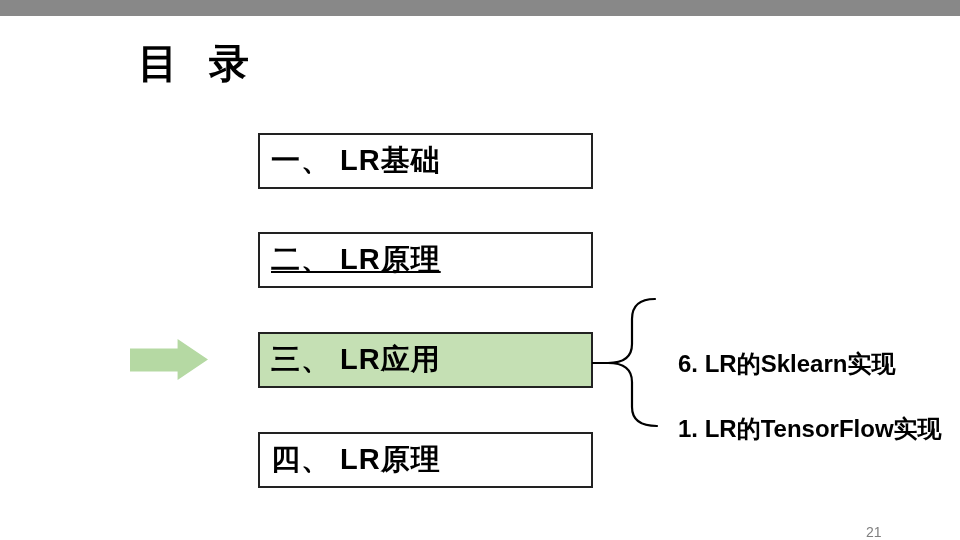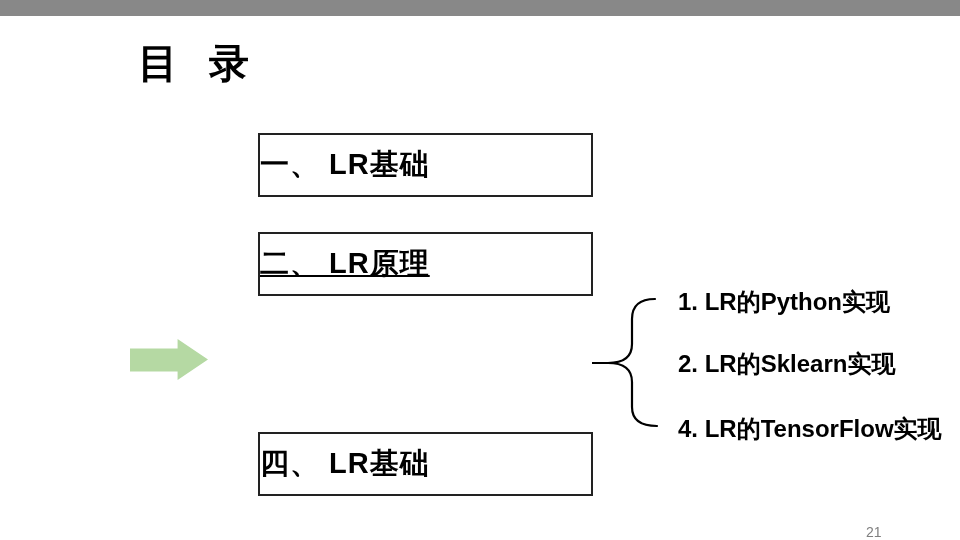--- a/index.html
+++ b/index.html
@@ -23,26 +23,27 @@
     font-size: 40px;
     font-weight: bold;
     color: var(--text, #000);
     letter-spacing: 10px;
     white-space: pre;
   }
   .toc-box {
     position: absolute;
     left: 258px;
     width: 335px;
-    height: 64px;
+    height: 56px;
     box-sizing: border-box;
     border: 2px solid var(--box-border, #222);
     background: #ffffff;
     display: flex;
     align-items: center;
+    padding-left: 11px;
   }
   .toc-box .label {
     font-size: 29px;
     font-weight: bold;
     color: var(--text, #000);
     white-space: pre;
     letter-spacing: 1px;
   }
   .toc-box.highlight {
     background: var(--highlight-fill, #c5e0b4);
@@ -112,32 +113,34 @@
   <div class="block-arrow"></div>
 
   <div class="toc-box box1">
     <span class="label">一、 LR基础</span>
   </div>
 
   <div class="toc-box box2">
     <span class="label">二、 LR原理</span>
   </div>
 
+  <div class="toc-box box3 highlight">
+    <span class="label">三、 LR应用</span>
+  </div>
 
   <div class="toc-box box4">
-    <span class="label">四、 LR基础</span>
+    <span class="label">四、 LR原理</span>
   </div>
 
   <svg class="brace-svg" viewBox="0 0 70 148">
     <path d="M 0 77 H 17"></path>
     <path d="M 63 13 Q 40 13 40 33 L 40 58 Q 40 77 16 77 Q 40 77 40 96 L 40 121 Q 40 140 65 140"></path>
   </svg>
 
-  <div class="detail-item detail1">1. LR的Python实现</div>
 
-  <div class="detail-item detail2">2. LR的Sklearn实现</div>
+  <div class="detail-item detail2">6. LR的Sklearn实现</div>
 
-  <div class="detail-item detail3">4. LR的TensorFlow实现</div>
+  <div class="detail-item detail3">1. LR的TensorFlow实现</div>
 
 
   <div class="page-number">21</div>
 
 </div>
 
 </body></html>

